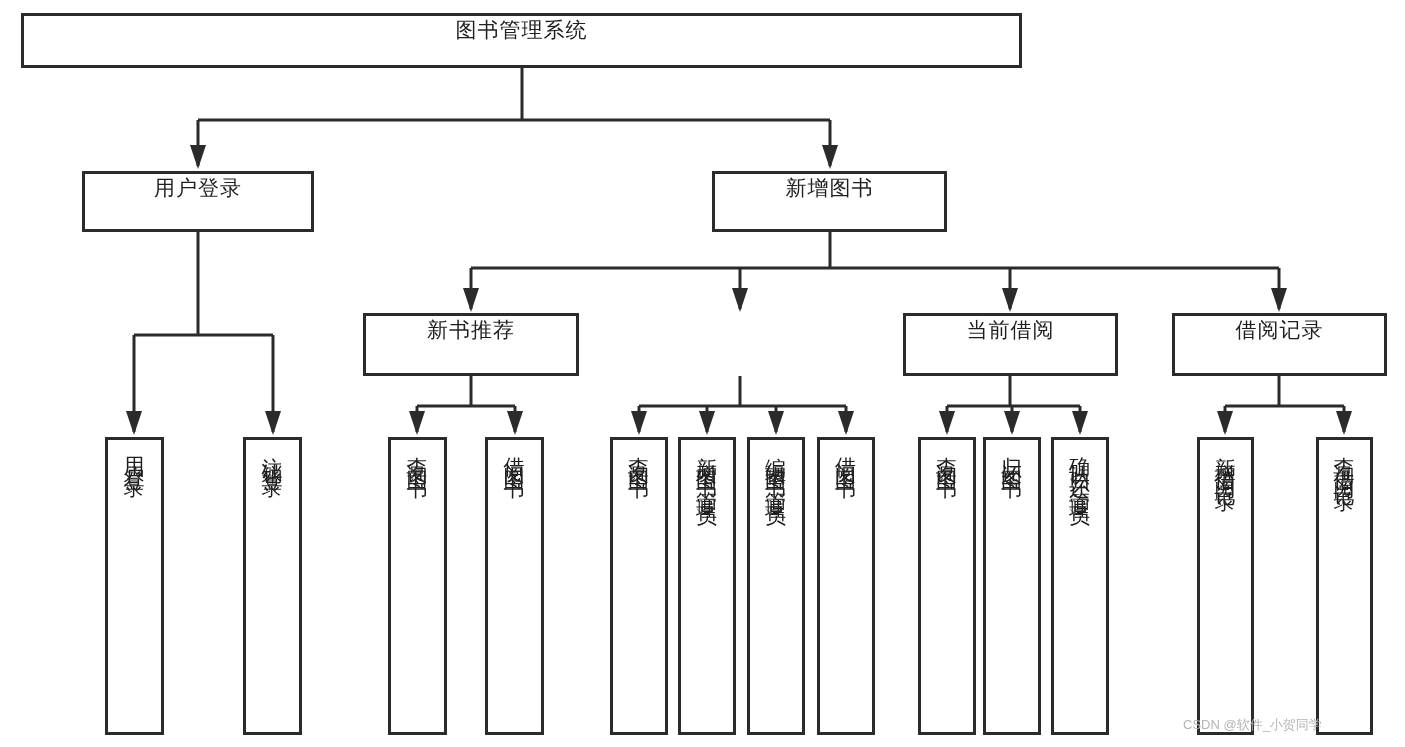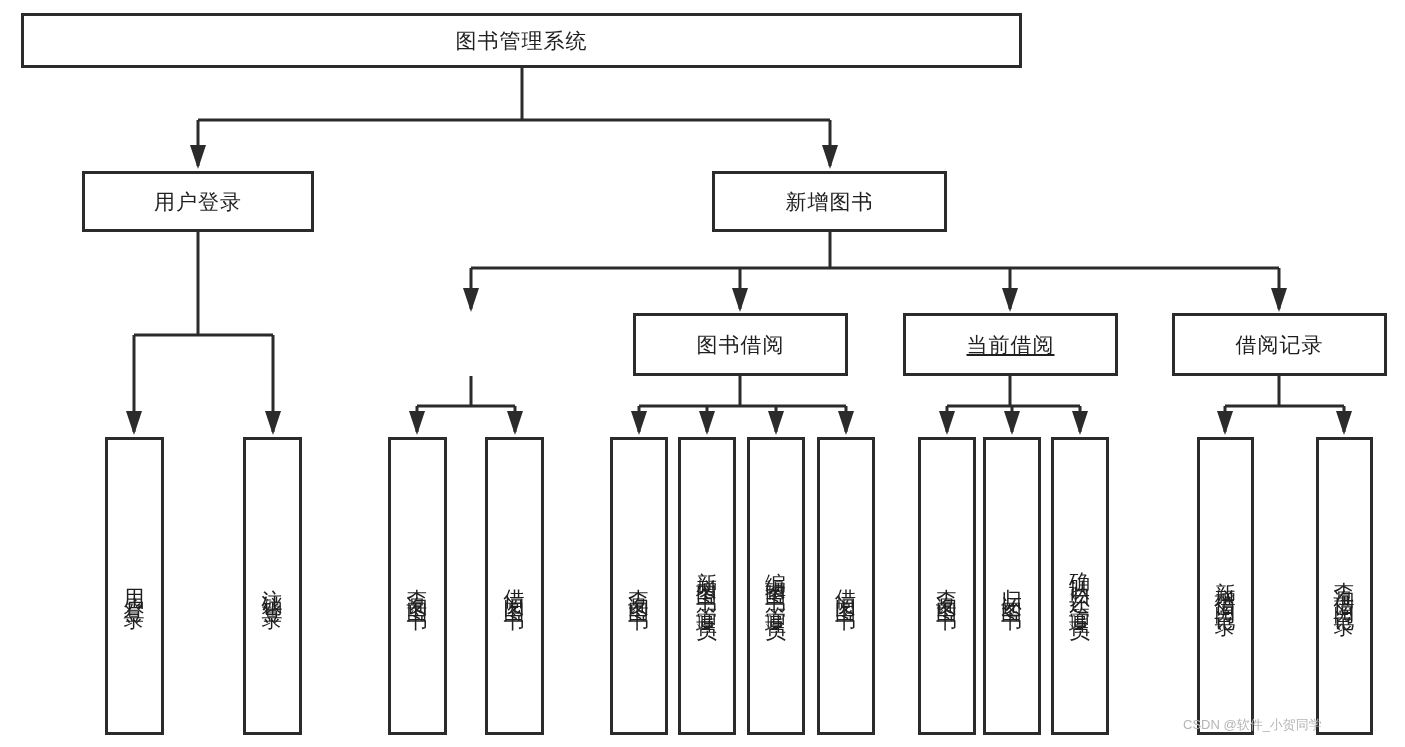--- a/index.html
+++ b/index.html
@@ -21,21 +21,21 @@
     width: 1405px;
     height: 747px;
     pointer-events: none;
   }
   .box {
     position: absolute;
     box-sizing: border-box;
     border: 3px solid #2b2b2b;
     background: #ffffff;
     display: flex;
-    align-items: center;
+    align-items: flex-start;
     justify-content: center;
     color: #1f1f1f;
     z-index: 2;
   }
   .hbox { font-size: 21px; letter-spacing: 1px; }
   .vbox span {
     writing-mode: vertical-rl;
     text-orientation: mixed;
     font-size: 21px;
     letter-spacing: 7px;
@@ -112,24 +112,24 @@
     <span>图书管理系统</span>
   </div>
 
   <div class="box hbox" style="left:82px; top:171px; width:232px; height:61px;">
     <span>用户登录</span>
   </div>
   <div class="box hbox" style="left:712px; top:171px; width:235px; height:61px;">
     <span>新增图书</span>
   </div>
 
-  <div class="box hbox" style="left:633px; top:313px; width:215px; height:63px;">
-    <span>图书借阅</span>
+  <div class="box hbox" style="left:363px; top:313px; width:216px; height:63px;">
+    <span>新书推荐</span>
   </div>
-  <div class="box hbox" style="left:903px; top:313px; width:215px; height:63px;text-decoration:underline;">
+  <div class="box hbox" style="left:903px; top:313px; width:215px; height:63px;">
     <span>当前借阅</span>
   </div>
   <div class="box hbox" style="left:1172px; top:313px; width:215px; height:63px;">
     <span>借阅记录</span>
   </div>
 
   <div class="box vbox" style="left:105px; top:437px; width:59px; height:298px;">
     <span>用户登录</span>
   </div>
   <div class="box vbox" style="left:243px; top:437px; width:59px; height:298px;">

